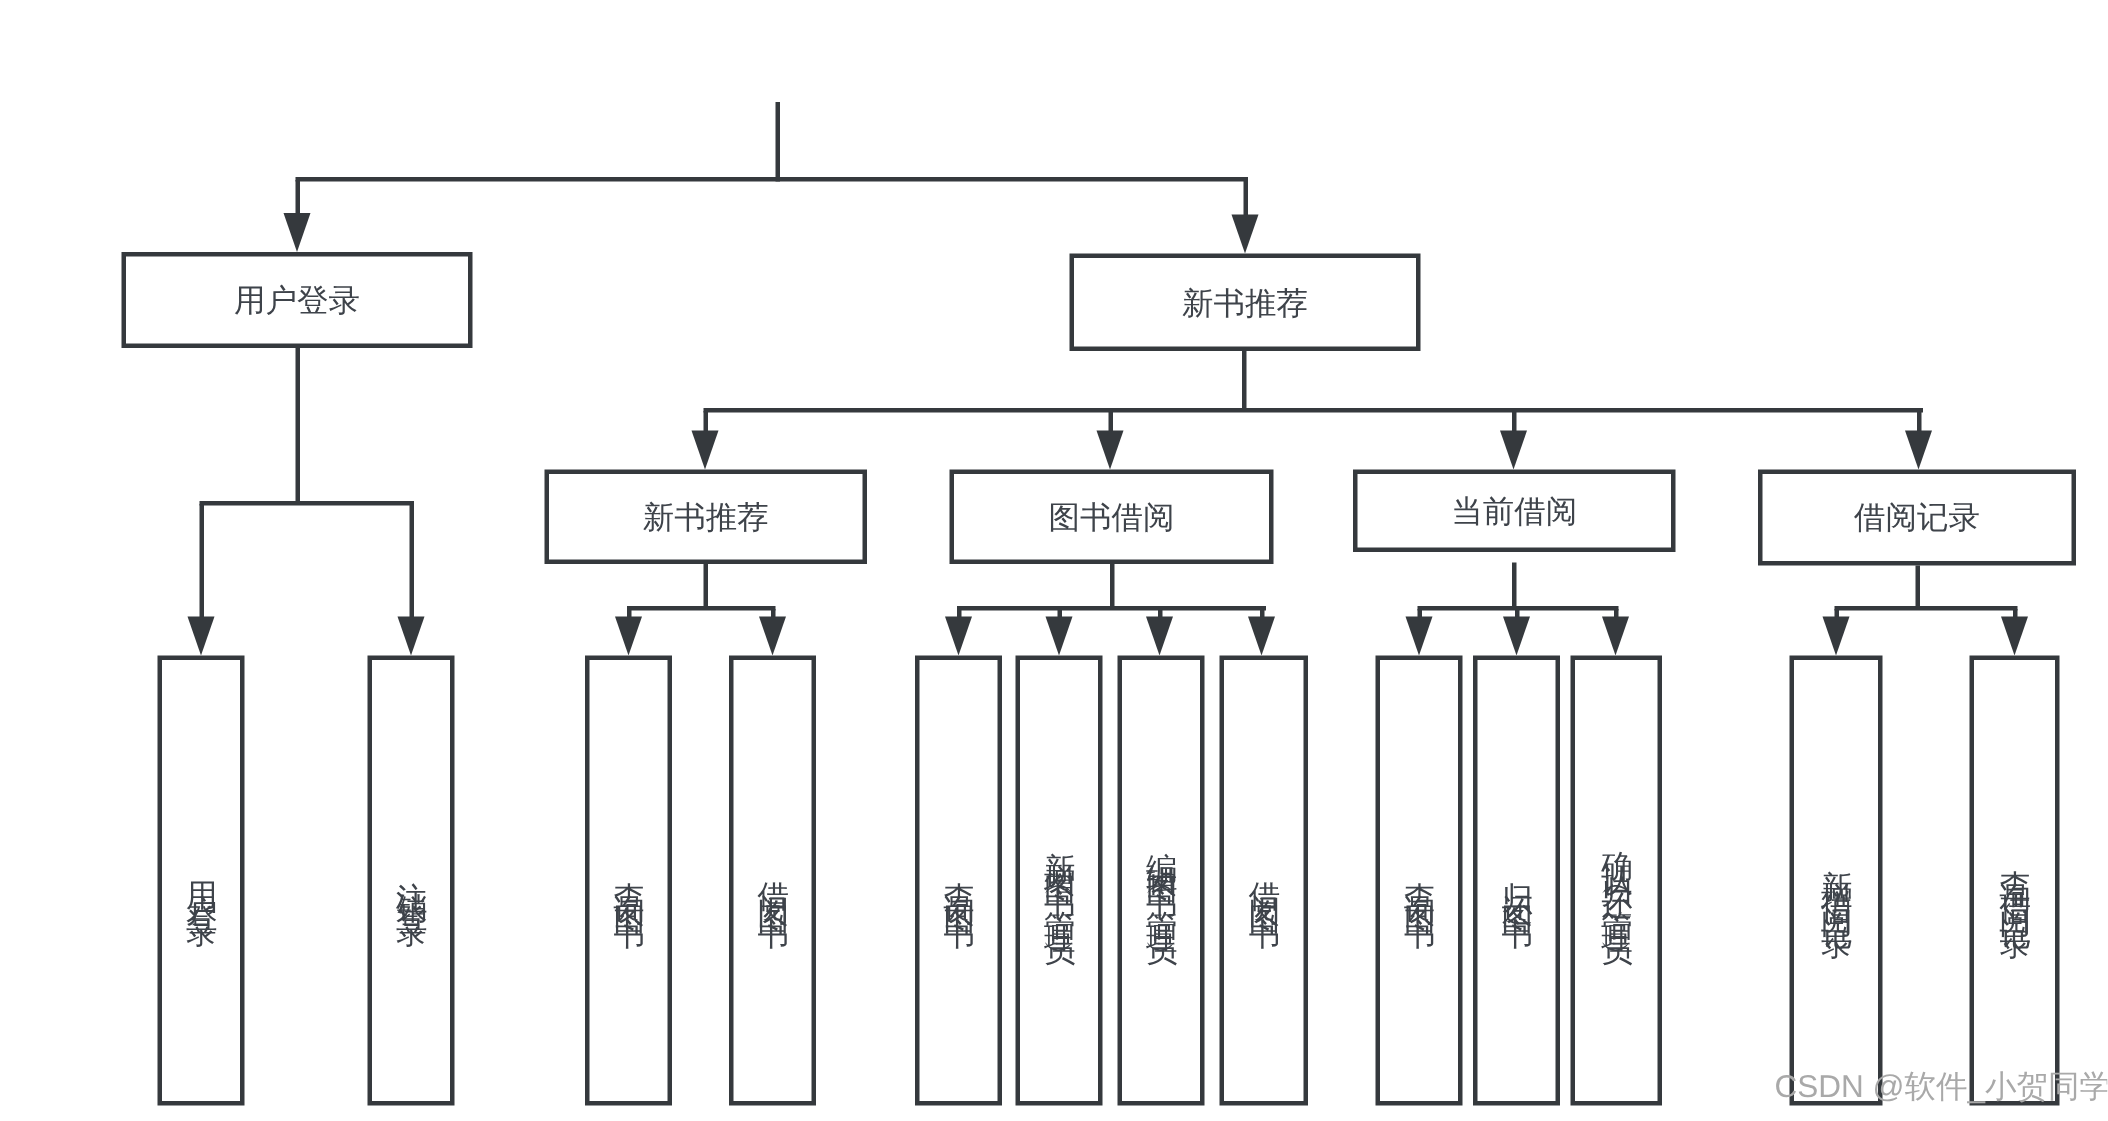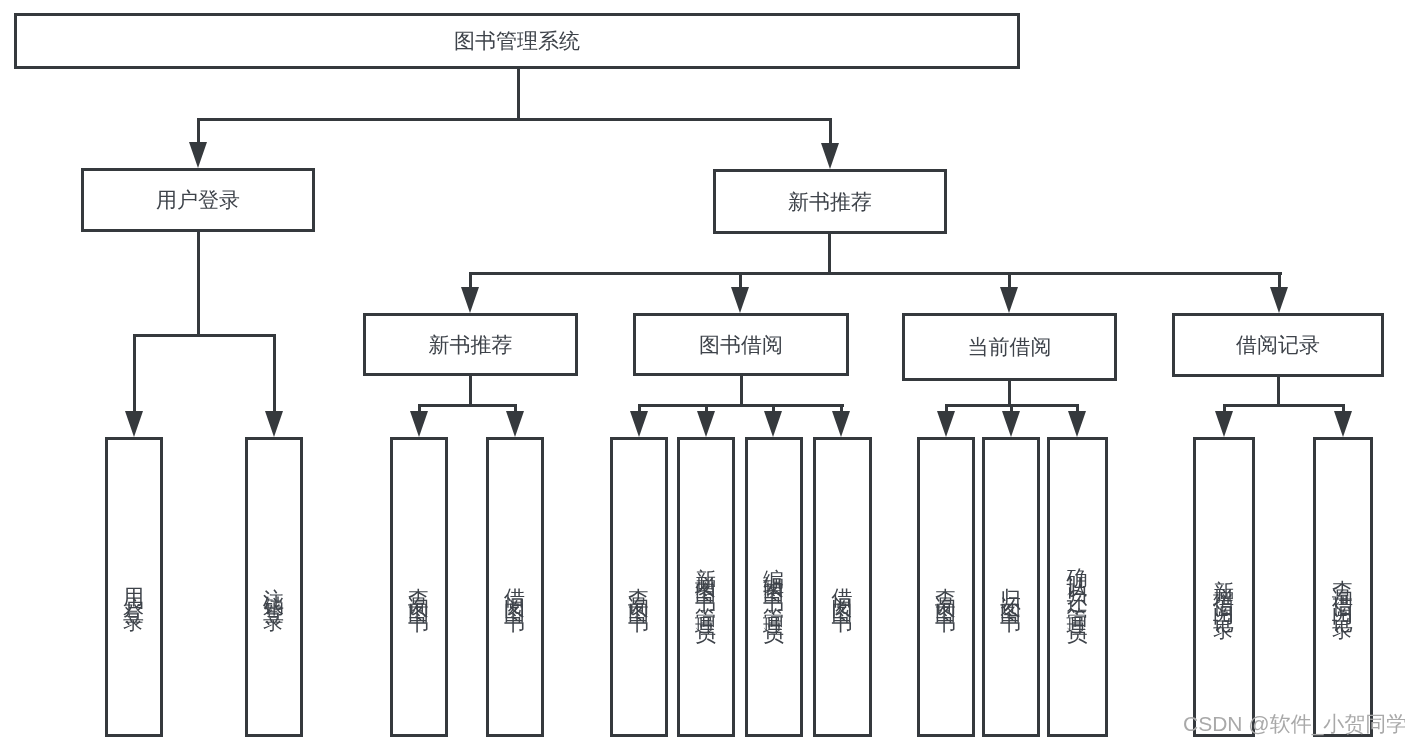--- a/index.html
+++ b/index.html
@@ -69,23 +69,20 @@
     white-space: nowrap;
   }
   .grp { display: contents; }
 </style>
 </head>
 <body>
 
 <div class="canvas">
 
   
-  <div class="node" style="left:14px;top:13px;width:1006px;height:56px">
-    <span>图书管理系统</span>
-  </div>
 
   
   <div class="grp">
     <div class="vl" style="left:517px;top:68px;height:53px"></div>
     <div class="hl" style="left:197px;top:118px;width:635px"></div>
     <div class="vl" style="left:197px;top:120px;height:24px"></div>
     <div class="arw" style="left:189px;top:142px"></div>
     <div class="vl" style="left:829px;top:120px;height:25px"></div>
     <div class="arw" style="left:821px;top:143px"></div>
   </div>
@@ -122,21 +119,21 @@
     <div class="arw" style="left:1270px;top:287px"></div>
   </div>
 
   
   <div class="node" style="left:363px;top:313px;width:215px;height:63px">
     <span>新书推荐</span>
   </div>
   <div class="node" style="left:633px;top:313px;width:216px;height:63px">
     <span>图书借阅</span>
   </div>
-  <div class="node" style="left:902px;top:313px;width:215px;height:68px">
+  <div class="node" style="left:902px;top:313px;width:215px;height:55px">
     <span>当前借阅</span>
   </div>
   <div class="node" style="left:1172px;top:313px;width:212px;height:64px">
     <span>借阅记录</span>
   </div>
 
   
   <div class="grp">
     <div class="vl" style="left:469px;top:375px;height:31px"></div>
     <div class="hl" style="left:418px;top:404px;width:99px"></div>

